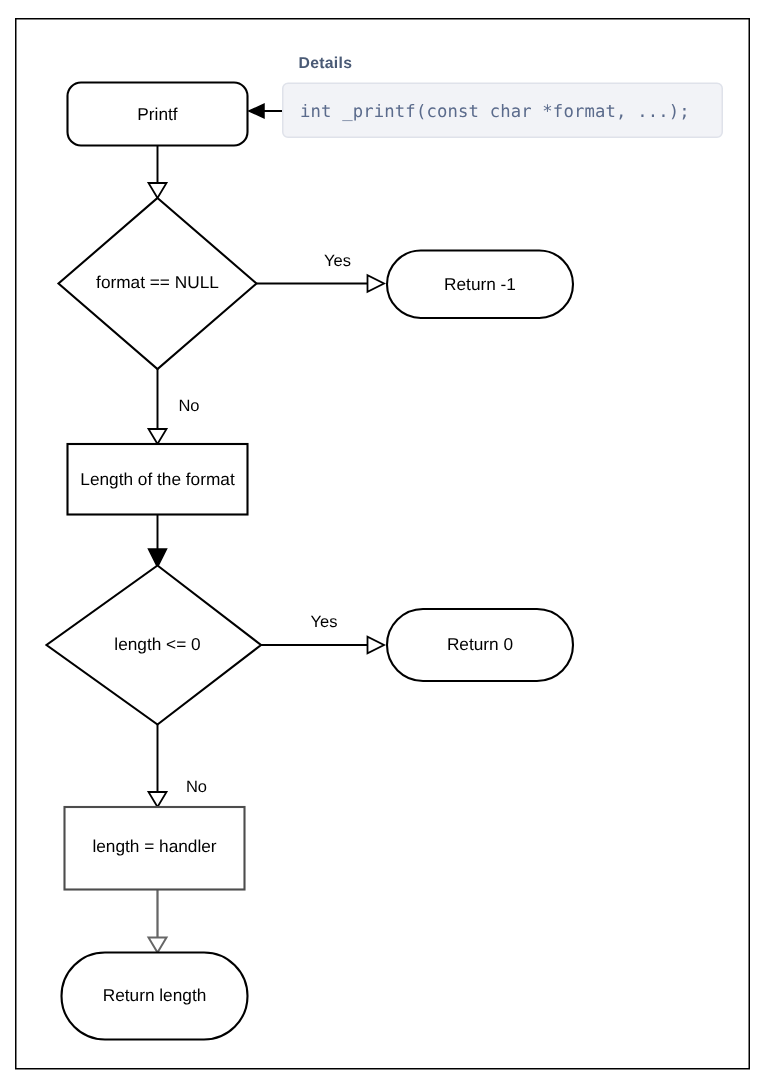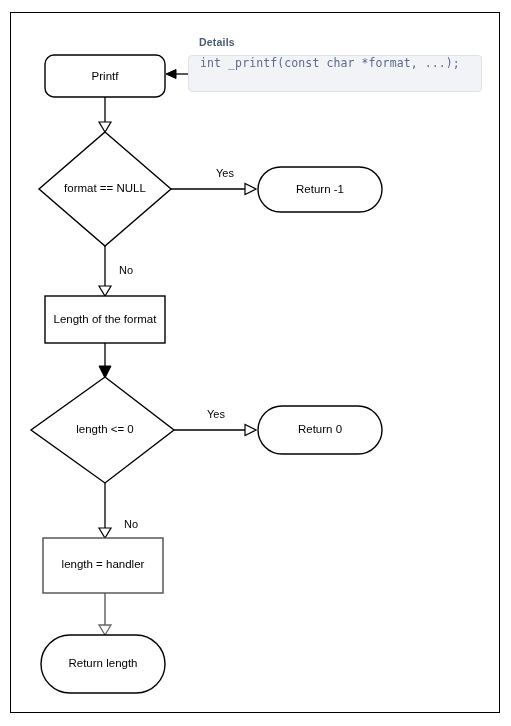--- a/index.html
+++ b/index.html
@@ -100,20 +100,21 @@
     position: absolute;
     left: 188px;
     top: 55px;
     width: 294px;
     height: 37px;
     background: #f2f3f7;
     border: 1px solid #dfe2ea;
     border-radius: 4px;
     box-sizing: border-box;
     display: flex;
+    align-items: center;
     padding-left: 11px;
     overflow: hidden;
   }
   .code-text {
     font-family: "DejaVu Sans Mono", monospace;
     font-size: 11.5px;
     color: #5b6b8c;
     white-space: nowrap;
     letter-spacing: 0.1px;
   }

